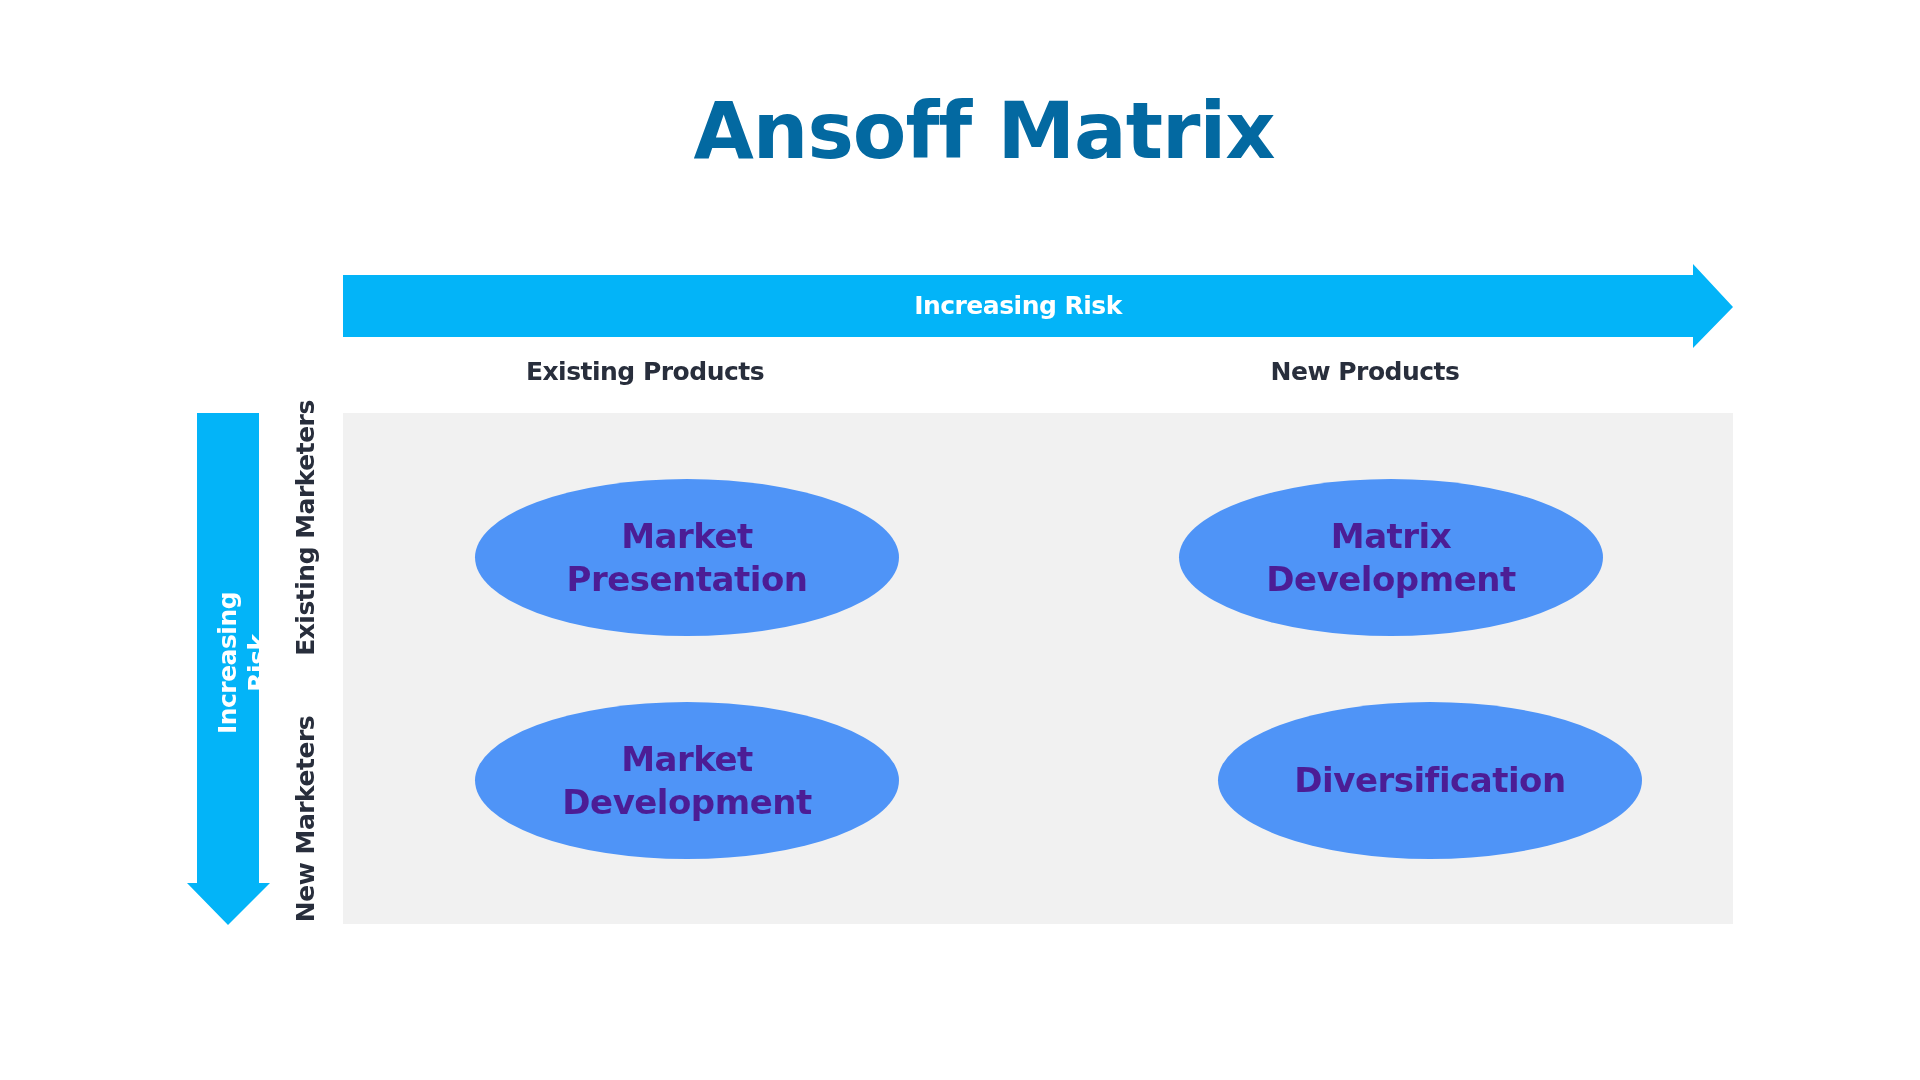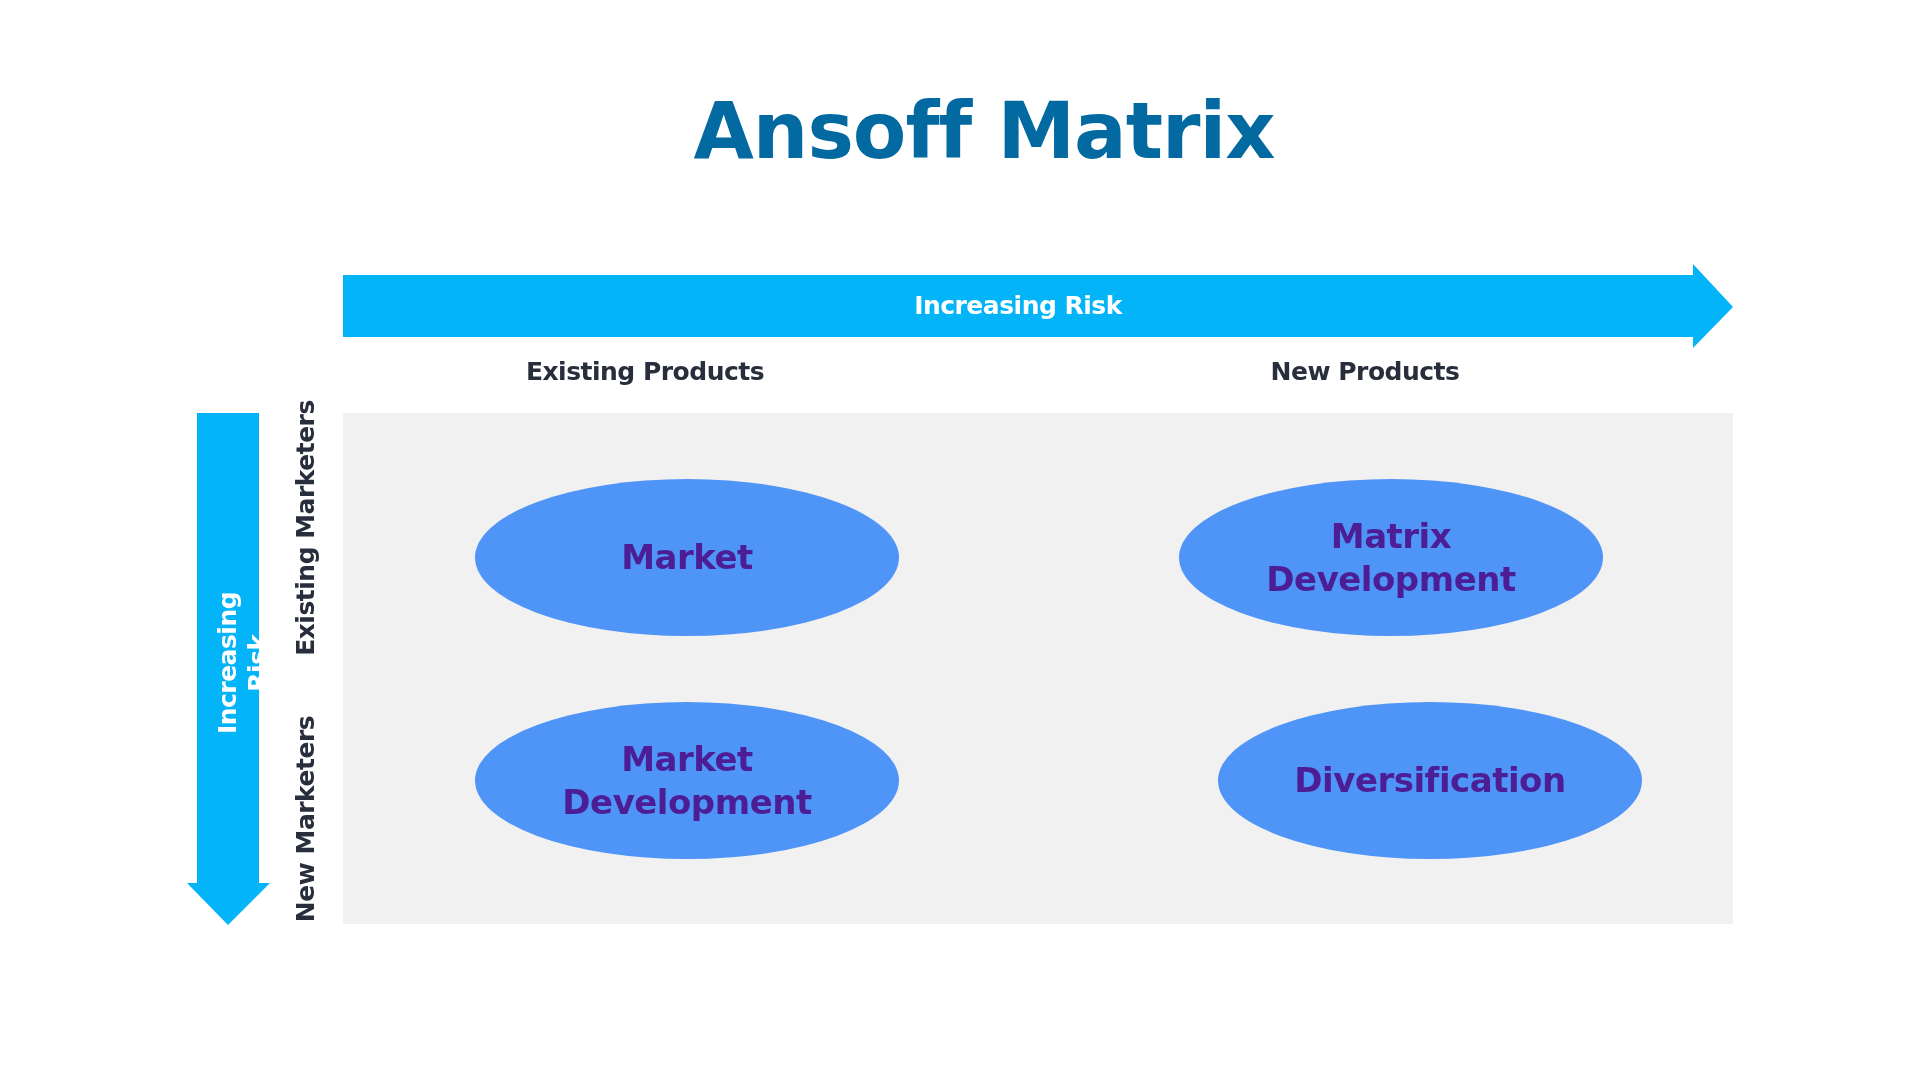--- a/index.html
+++ b/index.html
@@ -74,20 +74,21 @@
 <svg class="v-arrow-svg" width="84" height="514" viewBox="0 0 84 514">
   <polygon points="10,0 72,0 72,470 83,470 41,512 0,470 10,470" fill="#03b4f8"></polygon>
 </svg>
 <div class="v-arrow-label">Increasing Risk</div>
 
 <div class="row-label row-existing">Existing Marketers</div>
 <div class="row-label row-new">New Marketers</div>
 
 <div class="ellipse e-tl">
   <span>Market</span>
+  <span>Presentation</span>
 </div>
 <div class="ellipse e-tr">
   <span>Matrix</span>
   <span>Development</span>
 </div>
 <div class="ellipse e-bl">
   <span>Market</span>
   <span>Development</span>
 </div>
 <div class="ellipse e-br">

